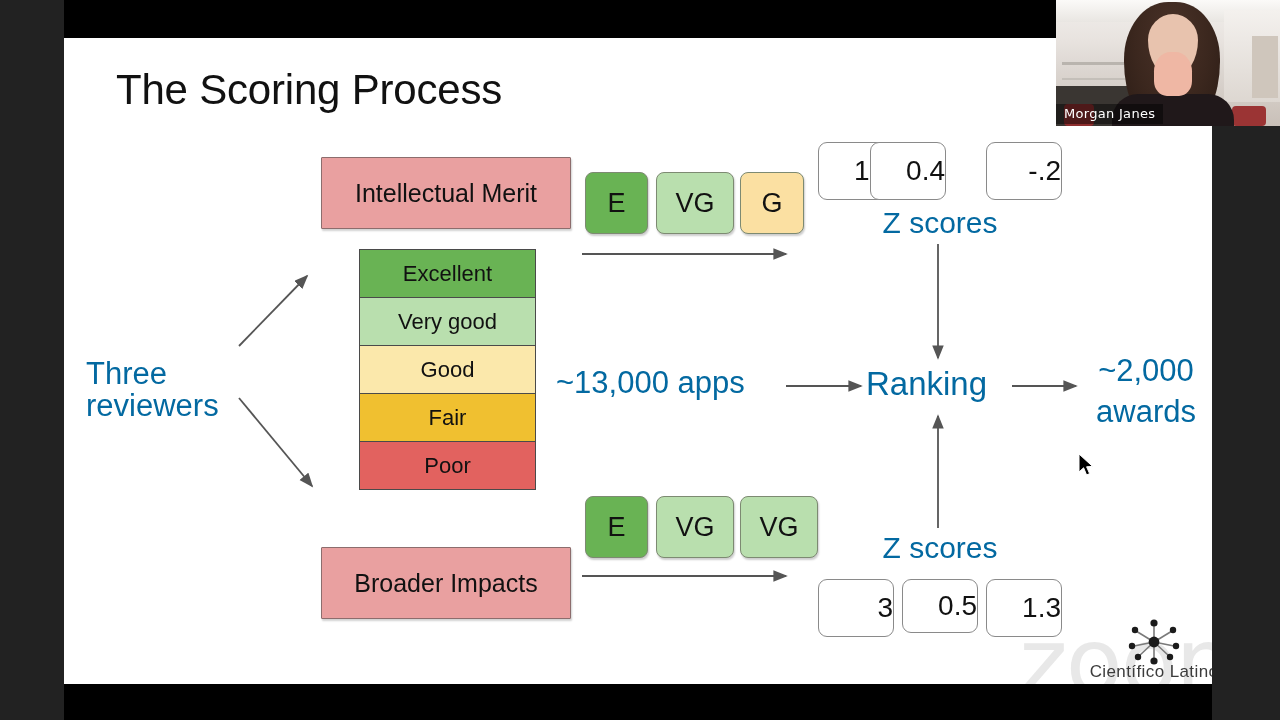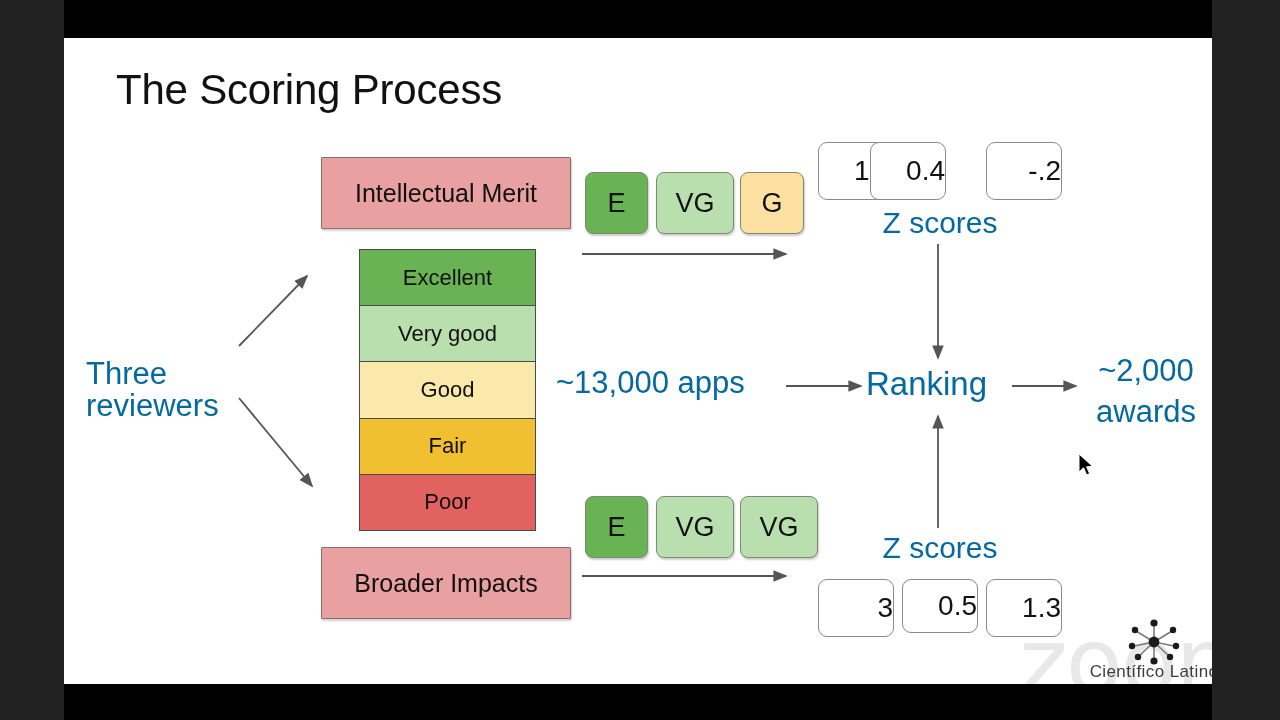--- a/index.html
+++ b/index.html
@@ -67,21 +67,21 @@
     color: #111;
     box-shadow: 1px 2px 2px rgba(0,0,0,.18);
   }
   #pill-im { left: 257px; top: 119px; width: 250px; height: 72px; }
   #pill-bi { left: 257px; top: 509px; width: 250px; height: 72px; }
 
   
   .scale {
     position: absolute;
     left: 295px; top: 211px;
-    width: 177px; height: 282px;
+    width: 177px; height: 241px;
     border: 1px solid #4a4a4a;
     display: flex;
     flex-direction: column;
   }
   .scale-row {
     flex: 1;
     border-bottom: 1px solid #4a4a4a;
     display: flex;
     align-items: center;
     justify-content: center;
@@ -382,18 +382,34 @@
           <circle cx="112" cy="28" r="3.2"></circle>
           <circle cx="74" cy="39" r="3.2"></circle>
           <circle cx="106" cy="39" r="3.2"></circle>
         </g>
       </svg>
       <div class="cl-logo-text">Científico Latino</div>
     </div>
 
   </div>
 
+  <div class="webcam">
+    <div class="bg"></div>
+    <div class="wc-ceiling"></div>
+    <div class="wc-wall-right"></div>
+    <div class="wc-door"></div>
+    <div class="wc-rail"></div>
+    <div class="wc-rail2"></div>
+    <div class="wc-dark-left"></div>
+    <div class="wc-red1"></div>
+    <div class="wc-red2"></div>
+    <div class="wc-hair"></div>
+    <div class="wc-face"></div>
+    <div class="wc-body"></div>
+    <div class="wc-hand"></div>
+    <div class="wc-name">Morgan Janes</div>
+  </div>
 
   <svg class="cursor" viewBox="0 0 18 26">
     <path d="M1,1 L1,19 L5.6,14.8 L8.6,22 L11.6,20.6 L8.6,13.8 L14.6,13.4 Z" fill="#000000" stroke="#ffffff" stroke-width="1"></path>
   </svg>
 
 </div>
 
 </body></html>

